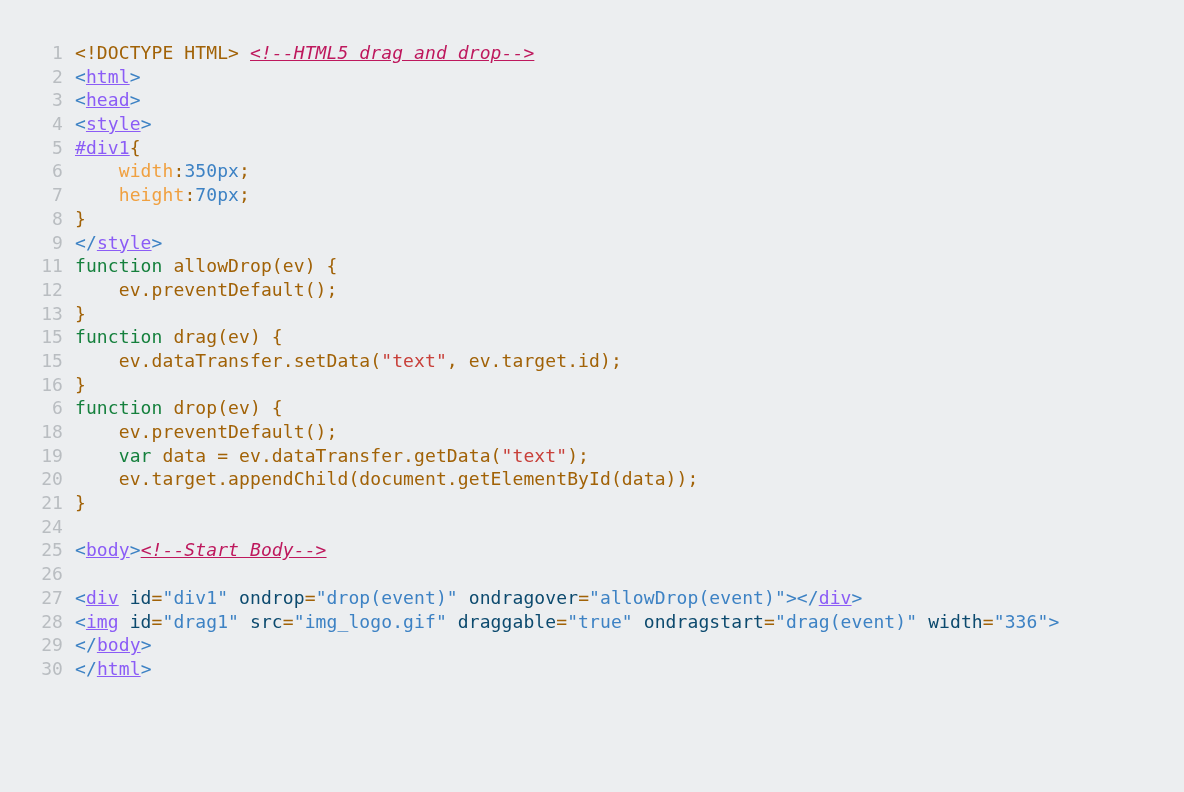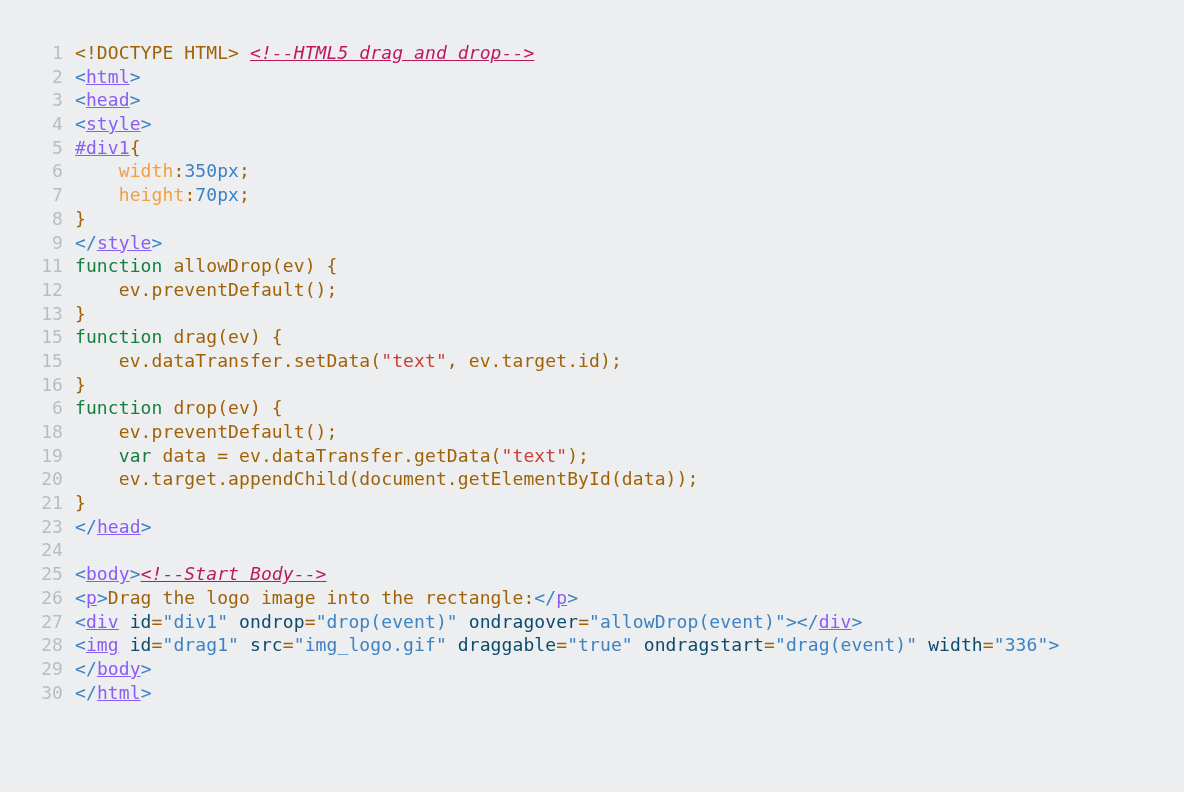--- a/index.html
+++ b/index.html
@@ -62,21 +62,20 @@
     <div class="line"><span class="ln">12</span><span class="code"><span class="c-plain">    ev.preventDefault();</span></span></div>
     <div class="line"><span class="ln">13</span><span class="code"><span class="c-plain">}</span></span></div>
     <div class="line"><span class="ln">15</span><span class="code"><span class="c-kw">function</span><span class="c-plain"> drag(ev) {</span></span></div>
     <div class="line"><span class="ln">15</span><span class="code"><span class="c-plain">    ev.dataTransfer.setData(</span><span class="c-str">"text"</span><span class="c-plain">, ev.target.id);</span></span></div>
     <div class="line"><span class="ln">16</span><span class="code"><span class="c-plain">}</span></span></div>
     <div class="line"><span class="ln">6</span><span class="code"><span class="c-kw">function</span><span class="c-plain"> drop(ev) {</span></span></div>
     <div class="line"><span class="ln">18</span><span class="code"><span class="c-plain">    ev.preventDefault();</span></span></div>
     <div class="line"><span class="ln">19</span><span class="code"><span class="c-plain">    </span><span class="c-kw">var</span><span class="c-plain"> data = ev.dataTransfer.getData(</span><span class="c-str">"text"</span><span class="c-plain">);</span></span></div>
     <div class="line"><span class="ln">20</span><span class="code"><span class="c-plain">    ev.target.appendChild(document.getElementById(data));</span></span></div>
     <div class="line"><span class="ln">21</span><span class="code"><span class="c-plain">}</span></span></div>
-    <div class="line"><span class="ln">23</span><span class="code"><span class="c-br">&lt;/</span><span class="c-tag">head</span><span class="c-br">&gt;</span></span></div>
     <div class="line"><span class="ln">24</span><span class="code"></span></div>
     <div class="line"><span class="ln">25</span><span class="code"><span class="c-br">&lt;</span><span class="c-tag">body</span><span class="c-br">&gt;</span><span class="c-com">&lt;!--Start Body--&gt;</span></span></div>
-    <div class="line"><span class="ln">26</span><span class="code"><span class="c-br">&lt;</span><span class="c-tag">p</span><span class="c-br">&gt;</span><span class="c-plain">Drag the logo image into the rectangle:</span><span class="c-br">&lt;/</span><span class="c-tag">p</span><span class="c-br">&gt;</span></span></div>
+    <div class="line"><span class="ln">26</span></div>
     <div class="line"><span class="ln">27</span><span class="code"><span class="c-br">&lt;</span><span class="c-tag">div</span><span class="c-plain"> </span><span class="c-attr">id</span><span class="c-plain">=</span><span class="c-val">"div1"</span><span class="c-plain"> </span><span class="c-attr">ondrop</span><span class="c-plain">=</span><span class="c-val">"drop(event)"</span><span class="c-plain"> </span><span class="c-attr">ondragover</span><span class="c-plain">=</span><span class="c-val">"allowDrop(event)"</span><span class="c-br">&gt;&lt;/</span><span class="c-tag">div</span><span class="c-br">&gt;</span></span></div>
     <div class="line"><span class="ln">28</span><span class="code"><span class="c-br">&lt;</span><span class="c-tag">img</span><span class="c-plain"> </span><span class="c-attr">id</span><span class="c-plain">=</span><span class="c-val">"drag1"</span><span class="c-plain"> </span><span class="c-attr">src</span><span class="c-plain">=</span><span class="c-val">"img_logo.gif"</span><span class="c-plain"> </span><span class="c-attr">draggable</span><span class="c-plain">=</span><span class="c-val">"true"</span><span class="c-plain"> </span><span class="c-attr">ondragstart</span><span class="c-plain">=</span><span class="c-val">"drag(event)"</span><span class="c-plain"> </span><span class="c-attr">width</span><span class="c-plain">=</span><span class="c-val">"336"</span><span class="c-br">&gt;</span></span></div>
     <div class="line"><span class="ln">29</span><span class="code"><span class="c-br">&lt;/</span><span class="c-tag">body</span><span class="c-br">&gt;</span></span></div>
     <div class="line"><span class="ln">30</span><span class="code"><span class="c-br">&lt;/</span><span class="c-tag">html</span><span class="c-br">&gt;</span></span></div>
   </div>
 
 </body></html>

